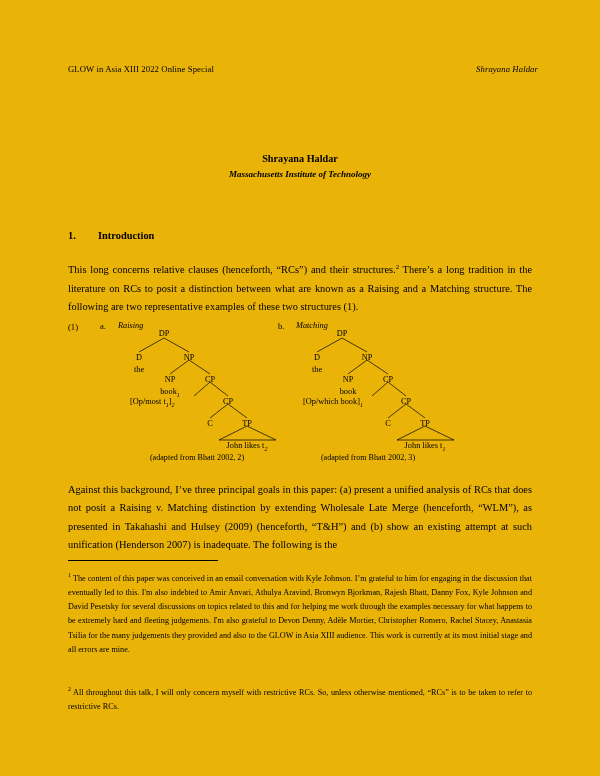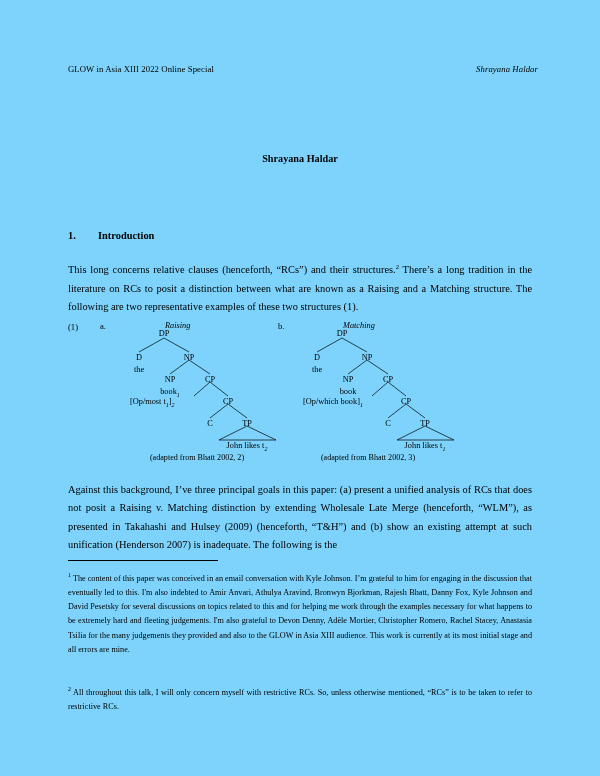--- a/index.html
+++ b/index.html
@@ -12,21 +12,21 @@
     height: 776px;
     font-family: "Liberation Serif", "DejaVu Serif", serif;
     color: #000000;
     position: relative;
     overflow: hidden;
   }
   .page {
     position: relative;
     width: 600px;
     height: 776px;
-    background: #7dd3fc;
+    background: #eab308;
   }
 
   
   .runhead {
     position: absolute;
     left: 68px;
     right: 62px;
     top: 64px;
     display: flex;
     justify-content: space-between;
@@ -116,21 +116,20 @@
   .tree .lbl {
     position: absolute;
     font-size: 8.6px;
     white-space: nowrap;
   }
   .tree .subcaption {
     position: absolute;
     font-size: 8.3px;
     font-style: italic;
     white-space: nowrap;
-    margin-left: 47px;
   }
   .tree .node {
     position: absolute;
     font-size: 8.3px;
     white-space: nowrap;
     transform: translateX(-50%);
     text-align: center;
   }
   .tree .node.lt { transform: none; }
   .tree .source {
@@ -173,20 +172,21 @@
 <body>
 
 <div class="page">
 
   <div class="runhead">
     <span class="left">GLOW in Asia XIII 2022 Online Special</span>
     <span class="right">Shrayana Haldar</span>
   </div>
 
   <div class="author">Shrayana Haldar</div>
+  <div class="affil">Massachusetts Institute of Technology</div>
 
   <div class="sec-head">
     <span class="num">1.</span><span>Introduction</span>
   </div>
 
   <div class="para" id="para-intro"><span>This long concerns relative clauses (henceforth, “RCs”) and their structures.</span><sup>2</sup><span> There’s a long tradition in the literature on RCs to posit a distinction between what are known as a Raising and a Matching structure. The following are two representative examples of these two structures (1).</span></div>
 
   <div class="example">
     <span class="ex-num">(1)</span>
 

